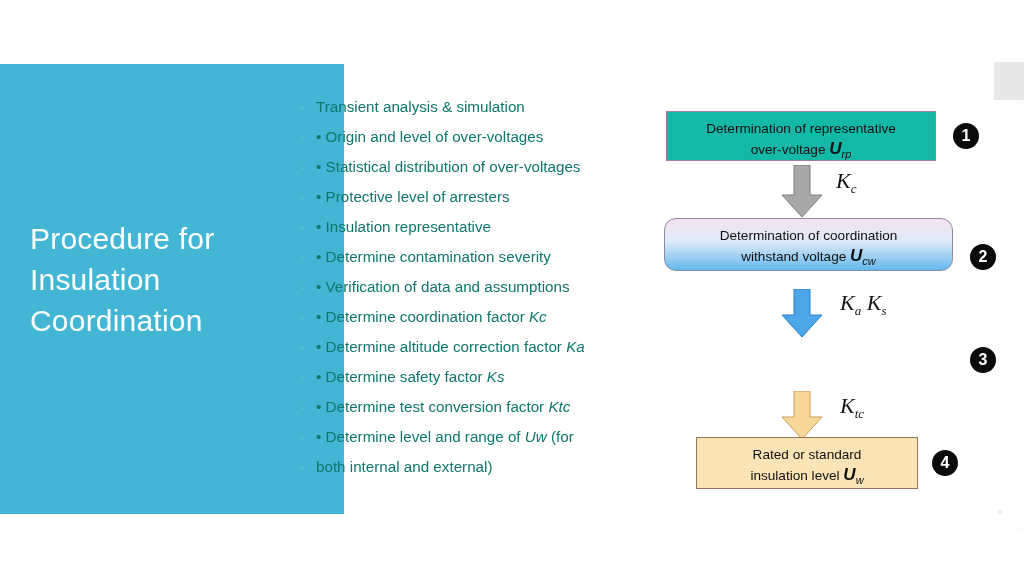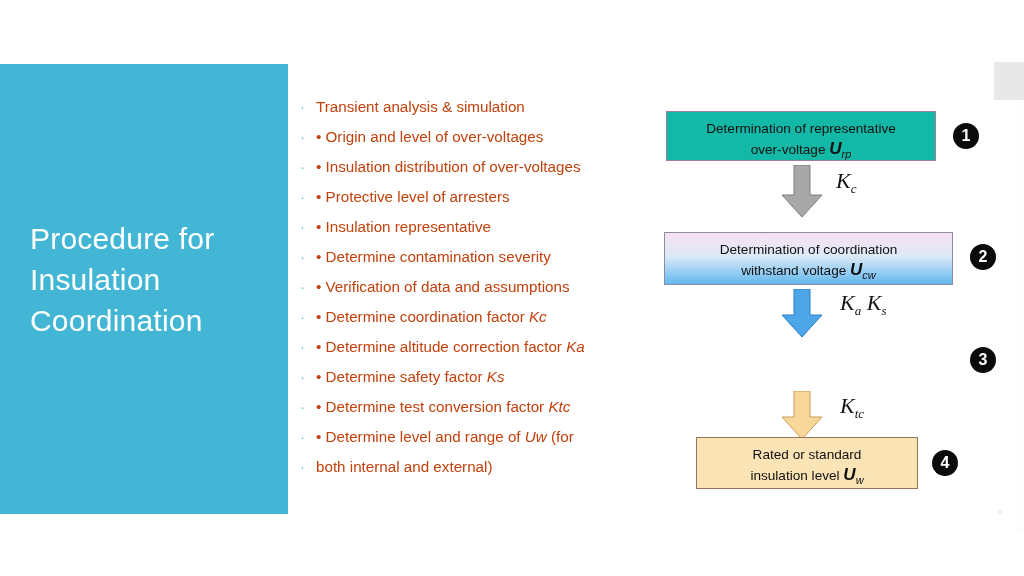--- a/index.html
+++ b/index.html
@@ -7,21 +7,21 @@
     width:1024px;height:576px;
     background:#ffffff;
     font-family:"Liberation Sans", sans-serif;
     overflow:hidden;
     position:relative;
   }
   .slide{position:absolute;left:0;top:0;width:1024px;height:576px;background:#fff;}
 
   
   .title-panel{
-    position:absolute;left:0;top:64px;width:288px;height:450px;
+    position:absolute;left:0;top:64px;width:344px;height:450px;
     background:#42b6d4;
   }
   .title-text{
     position:absolute;left:30px;top:154px;width:240px;
     color:#ffffff;
     font-size:30px;
     line-height:41px;
     font-weight:400;
     letter-spacing:.2px;
     white-space:pre-line;
@@ -40,21 +40,21 @@
   .outer-mark{
     flex:0 0 auto;
     width:16px;
     color:#6cc5dc;
     font-size:15px;
     line-height:30px;
     text-align:left;
   }
   .bullet-text{
     flex:1 1 auto;
-    color:#c2410c;
+    color:#0f766e;
     font-size:15.2px;
     line-height:30px;
     white-space:pre-wrap;
   }
   .bullet-text i{font-style:italic;}
 
   
   .diagram{
     position:absolute;left:640px;top:62px;width:384px;height:470px;
   }
@@ -79,23 +79,23 @@
   }
   .fbox .vsym{
     font-weight:bold;font-style:italic;font-size:17px;
   }
   .fbox .vsub{
     font-weight:normal;font-style:italic;font-size:11px;
     vertical-align:sub;
   }
 
   #box1{left:26px;top:49px;width:270px;height:50px;background:#14b8a6;border-color:#9e7f9e;}
-  #box2{left:24px;top:170px;width:289px;height:53px;
+  #box2{left:24px;top:156px;width:289px;height:53px;
         background:linear-gradient(to bottom,#f7e1f2 0%,#ddeaf7 45%,#63b8ef 100%);
-        border-color:#8c8ca0;}
+        border-color:#8c8ca0;border-radius:12px;}
   #box3{left:24px;top:272px;width:289px;height:53px;
         background:linear-gradient(to bottom,#66bdf2 0%,#bcd9ef 40%,#f3d9a6 100%);
         border-color:#9a8f7d;}
   #box4{left:56px;top:375px;width:222px;height:52px;background:#fae3b5;border-color:#96725a;}
 
   .badge{
     position:absolute;
     width:26px;height:26px;border-radius:50%;
     background:#0b0b0b;color:#fff;
     font-size:16px;font-weight:bold;
@@ -149,21 +149,21 @@
       <span class="bullet-text">Transient analysis &amp; simulation</span>
     </div>
 
     <div class="bullet-row">
       <span class="outer-mark">·</span>
       <span class="bullet-text">• Origin and level of over-voltages</span>
     </div>
 
     <div class="bullet-row">
       <span class="outer-mark">·</span>
-      <span class="bullet-text">• Insulation distribution of over-voltages</span>
+      <span class="bullet-text">• Statistical distribution of over-voltages</span>
     </div>
 
     <div class="bullet-row">
       <span class="outer-mark">·</span>
       <span class="bullet-text">• Protective level of arresters</span>
     </div>
 
     <div class="bullet-row">
       <span class="outer-mark">·</span>
       <span class="bullet-text">• Insulation representative</span>

